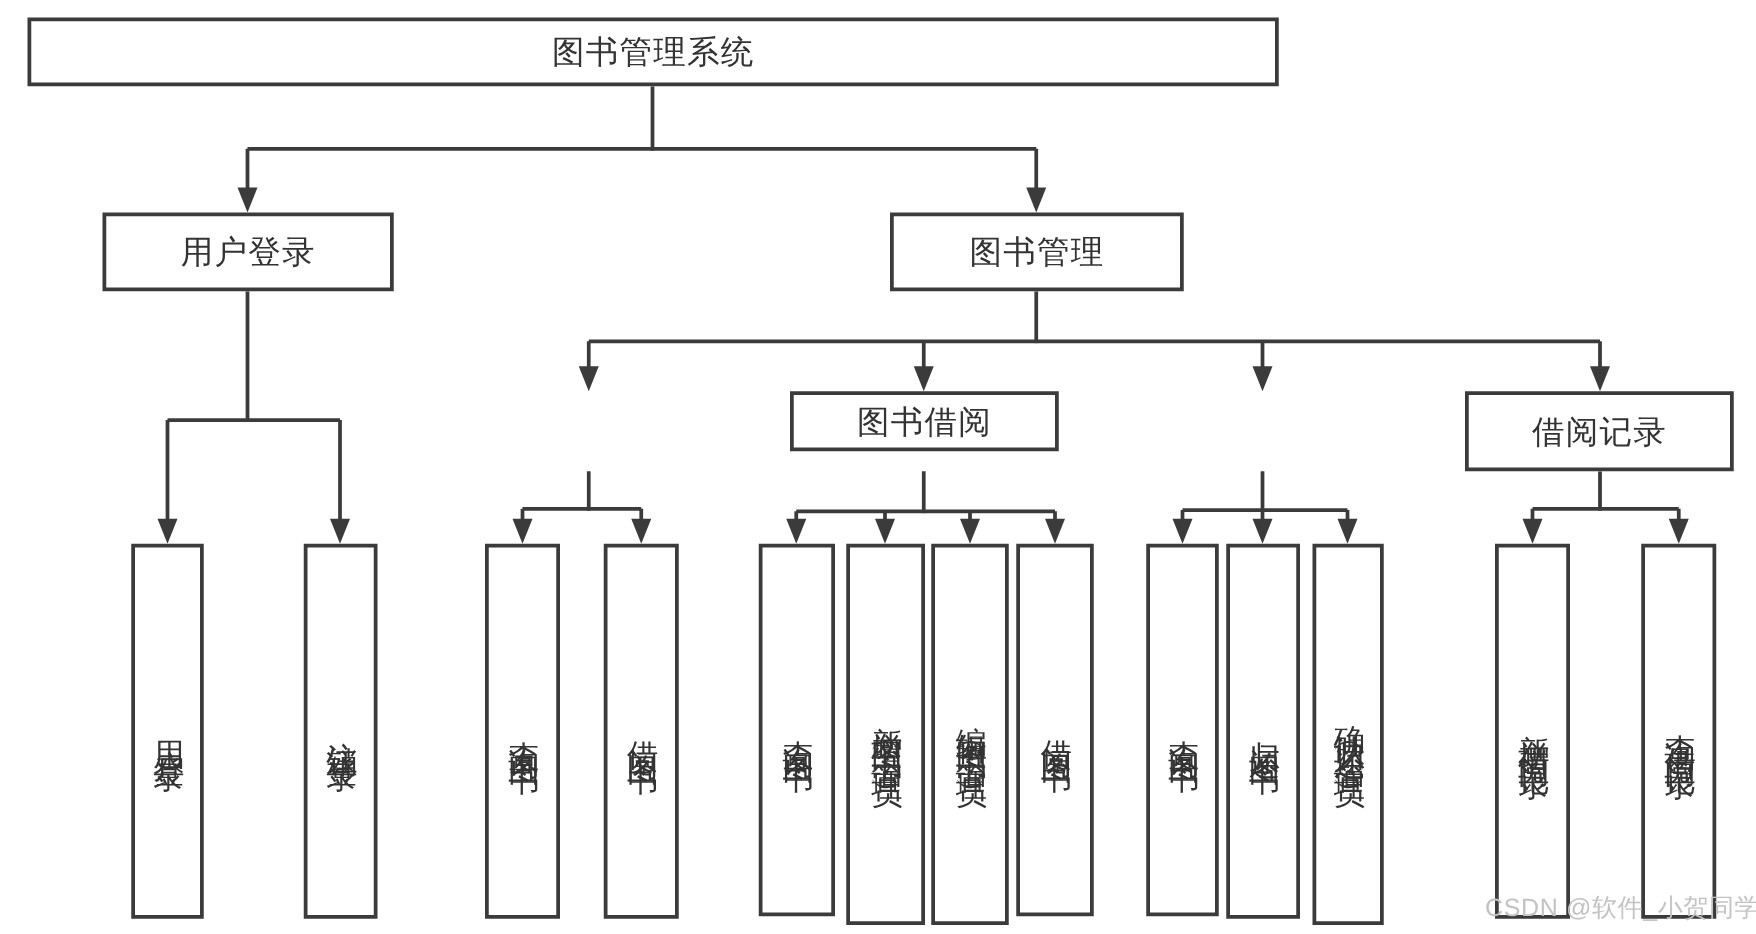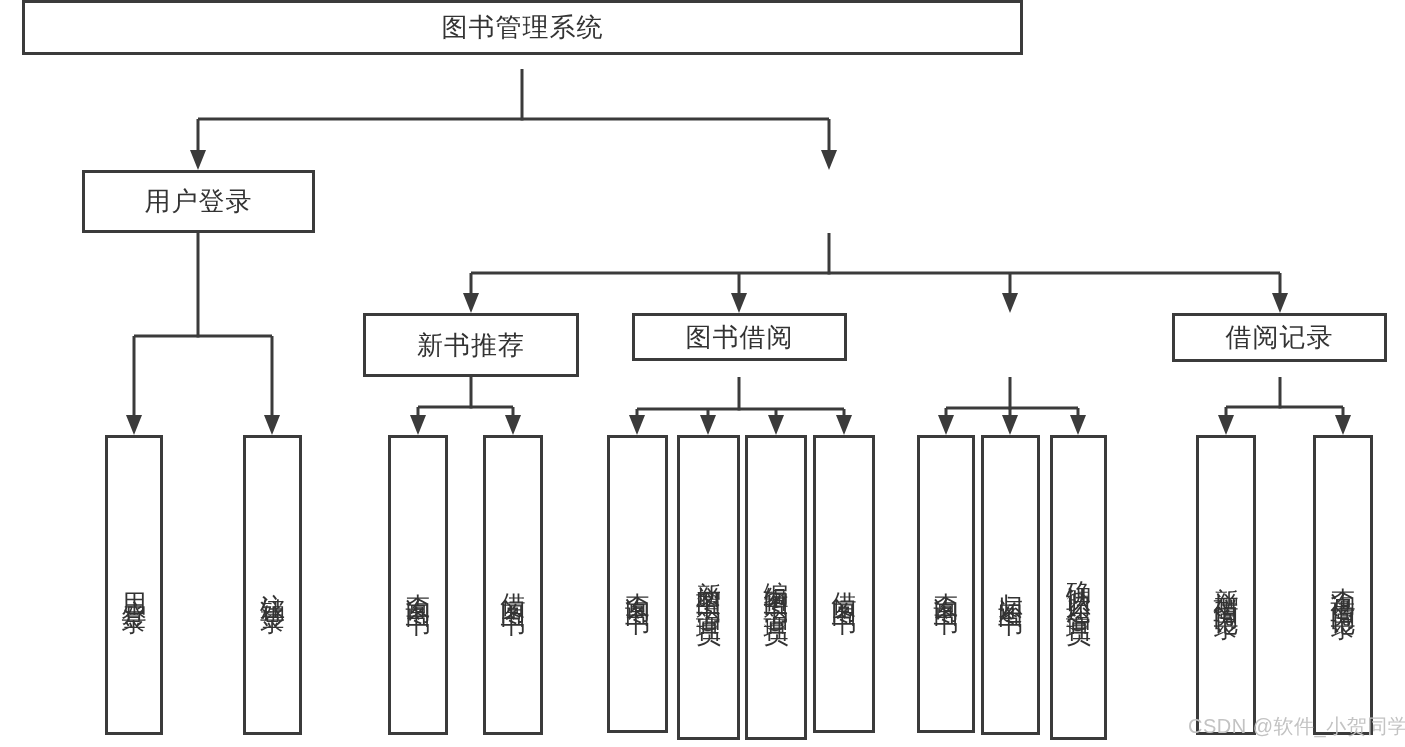--- a/index.html
+++ b/index.html
@@ -135,35 +135,35 @@
     <g>
       <path d="M1280 377 L1280 408.5"></path>
       <path d="M1226 407 L1343 407"></path>
       <path d="M1226 407 L1226 417"></path>
       <polygon points="1218,415 1234,415 1226,435" fill="currentColor" stroke="none"></polygon>
       <path d="M1343 407 L1343 417"></path>
       <polygon points="1335,415 1351,415 1343,435" fill="currentColor" stroke="none"></polygon>
     </g>
   </svg>
 
-  <div class="box" style="left:22px;top:0;width:1001px;height:55px">
+  <div class="box" style="left:22px;top:14px;width:1001px;height:55px">
     <span class="hlbl">图书管理系统</span>
   </div>
 
   <div class="box" style="left:82px;top:170px;width:233px;height:63px">
     <span class="hlbl">用户登录</span>
   </div>
-
-  <div class="box" style="left:363px;top:313px;width:216px;height:64px">
-    <span class="hlbl">新书推荐</span>
-  </div>
+  <div class="box" style="left:712px;top:170px;width:235px;height:63px">
+    <span class="hlbl">图书管理</span>
+  </div>
+
   <div class="box" style="left:632px;top:313px;width:215px;height:48px">
     <span class="hlbl">图书借阅</span>
   </div>
-  <div class="box" style="left:1172px;top:313px;width:215px;height:49px">
+  <div class="box" style="left:1172px;top:313px;width:215px;height:64px">
     <span class="hlbl">借阅记录</span>
   </div>
 
   <div class="box" style="left:105px;top:435px;width:58px;height:300px">
     <span class="vlbl">用户登录</span>
   </div>
   <div class="box" style="left:243px;top:435px;width:59px;height:300px">
     <span class="vlbl">注销登录</span>
   </div>
 

